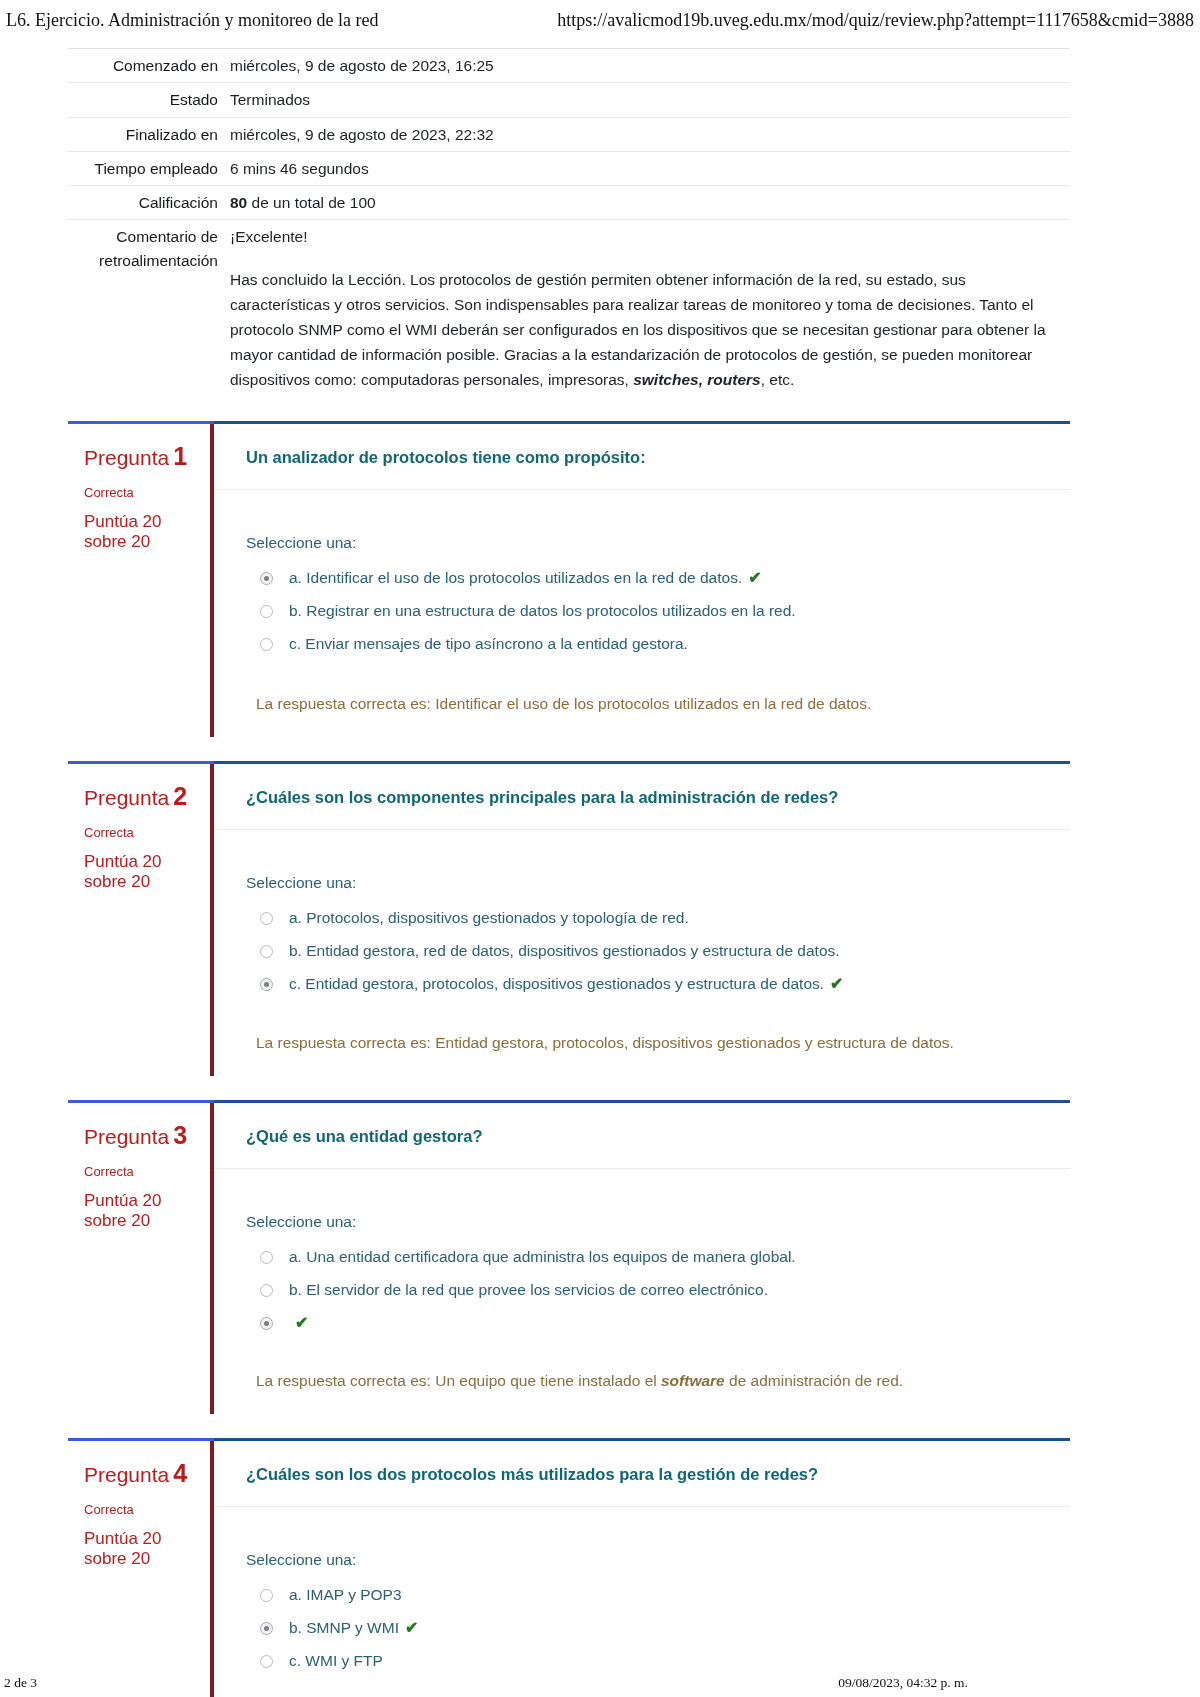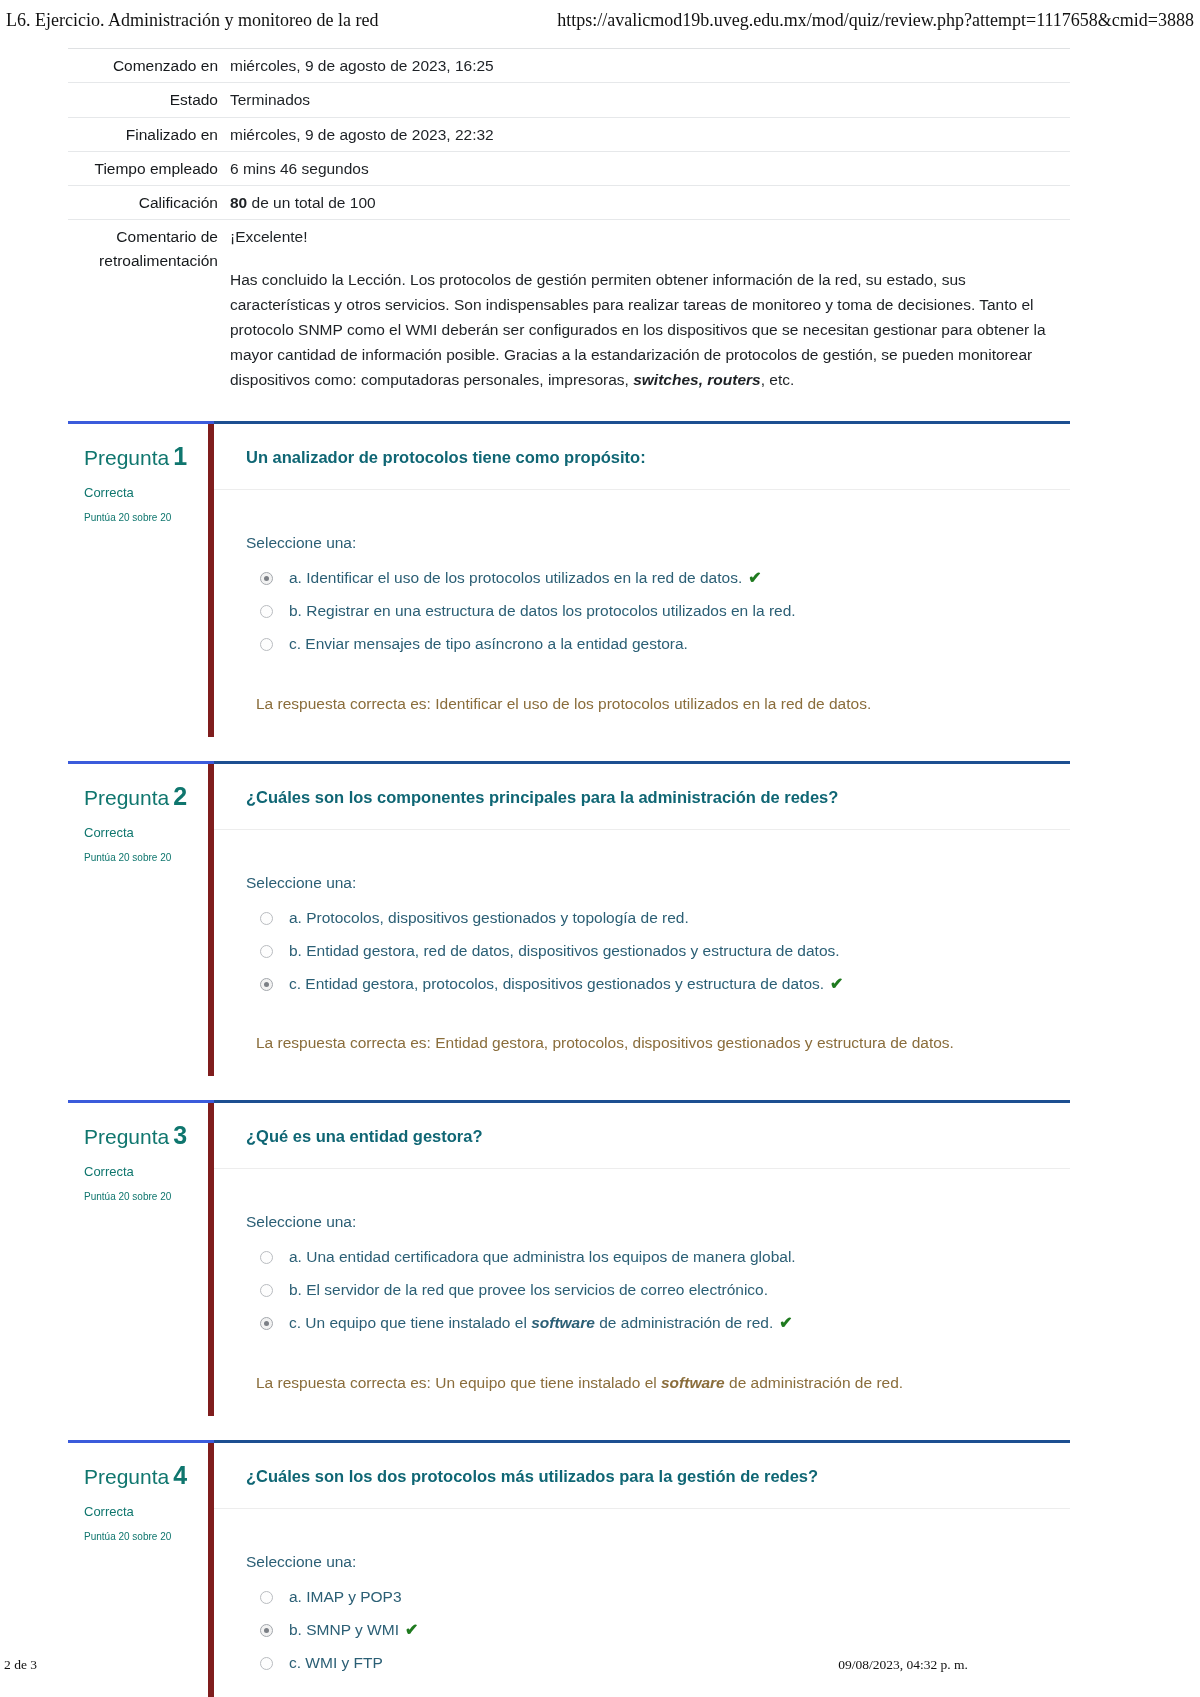--- a/index.html
+++ b/index.html
@@ -26,21 +26,21 @@
     align-items: center;
     justify-content: space-between;
     padding: 6px 6px 0 6px;
     box-sizing: border-box;
     font-family: "Liberation Serif", serif;
     font-size: 18px;
     color: #111111;
   }
   .print-footer {
     position: absolute;
-    bottom: 24px; left: 0;
+    bottom: 6px; left: 0;
     width: 972px;
     display: flex;
     align-items: center;
     justify-content: space-between;
     padding: 0 4px;
     box-sizing: border-box;
     font-family: "Liberation Serif", serif;
     font-size: 13.5px;
     color: #111111;
   }
@@ -94,40 +94,40 @@
     top: -3px; left: 0;
     width: 146px;
     height: 3px;
     background: #3b5bdb;
   }
   .q-info {
     width: 146px;
     flex: 0 0 146px;
     padding: 18px 6px 24px 16px;
     box-sizing: border-box;
-    border-right: 6px solid #7f1d1d;
-    color: #0f766e;
+    border-right: 4px solid #7f1d1d;
+    color: #b91c1c;
   }
   .q-title {
     font-size: 21px;
     font-weight: normal;
     margin: 0 0 14px 0;
     white-space: nowrap;
   }
   .q-title .qnum {
     font-size: 25px;
     font-weight: bold;
     margin-left: 4px;
   }
   .q-state {
     font-size: 13px;
     margin: 0 0 12px 0;
   }
   .q-marks {
-    font-size: 10px;
+    font-size: 17px;
     margin: 0;
   }
   .q-content {
     flex: 1 1 auto;
     padding: 0 0 22px 0;
     min-width: 0;
   }
   .q-text {
     color: #0f6674;
     font-weight: bold;
@@ -304,21 +304,20 @@
         <div class="opt">
           <span class="radio"></span>
           <span class="opt-text">a. Una entidad certificadora que administra los equipos de manera global.</span>
         </div>
         <div class="opt">
           <span class="radio"></span>
           <span class="opt-text">b. El servidor de la red que provee los servicios de correo electrónico.</span>
         </div>
         <div class="opt">
           <span class="radio checked"></span>
-          <span class="opt-text"><span>c. Un equipo que tiene instalado el </span><i>software</i><span> de administración de red.</span></span>
           <span class="tick">✔</span>
         </div>
         <p class="right-answer"><span>La respuesta correcta es: </span><span>Un equipo que tiene instalado el </span><i>software</i><span> de administración de red.</span></p>
       </div>
     </div>
   </div>
 
   <div class="question">
     <div class="q-info">
       <p class="q-title"><span>Pregunta</span><span class="qnum">4</span></p>

